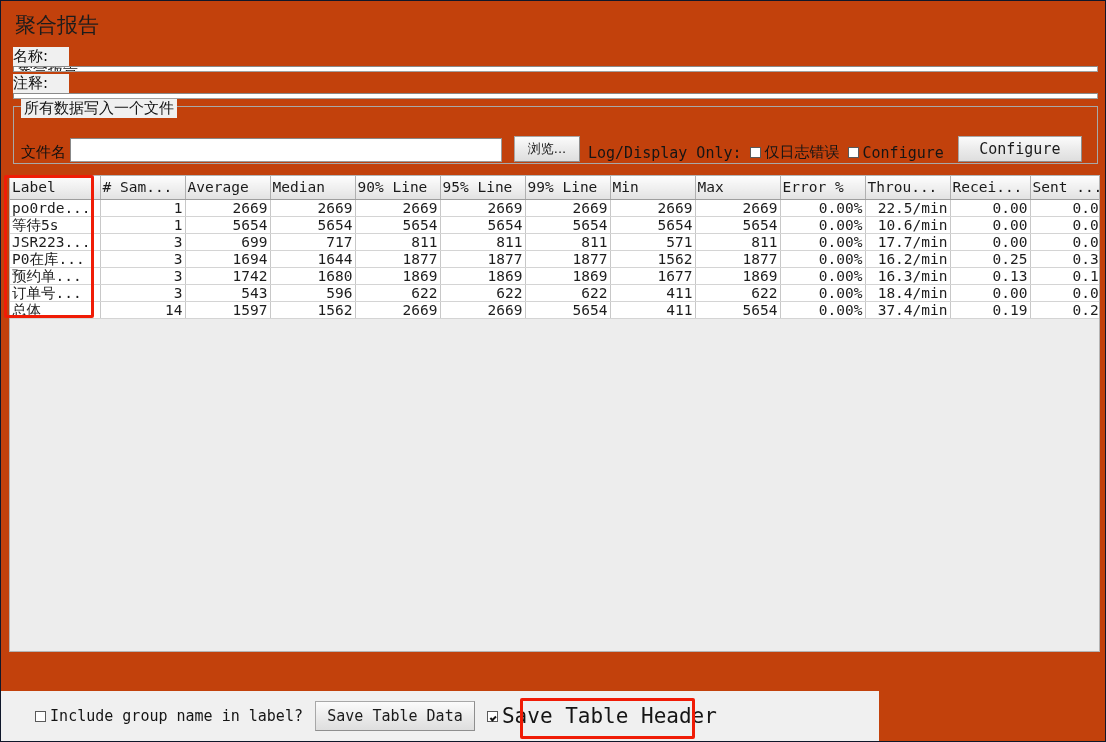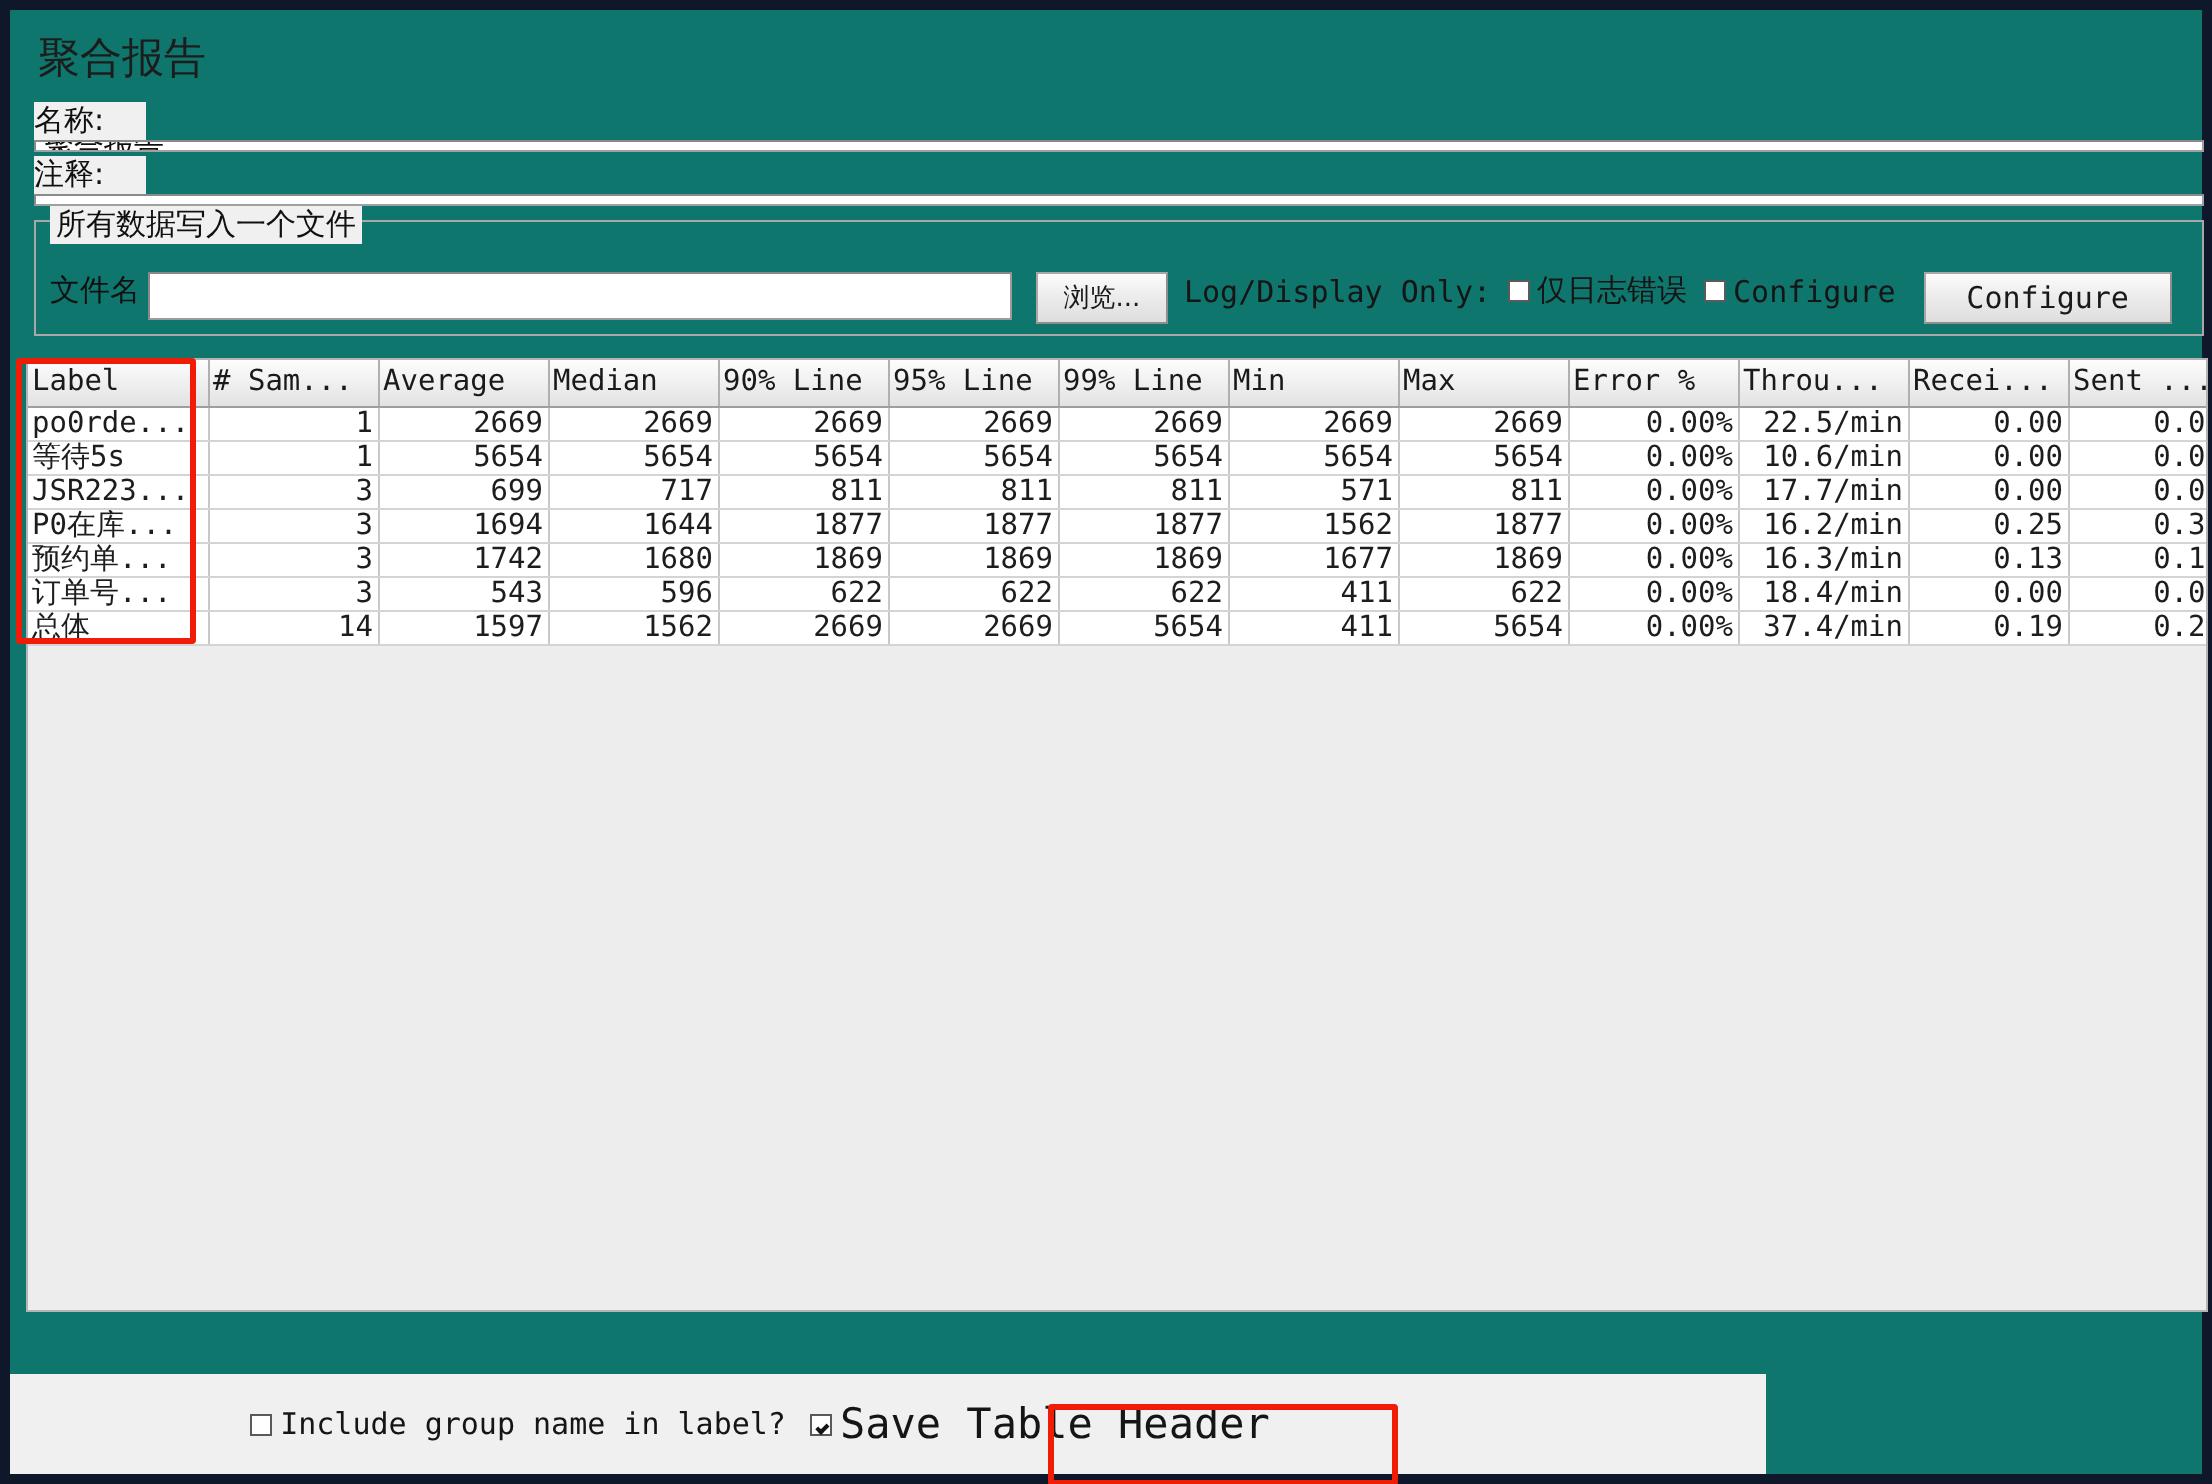--- a/index.html
+++ b/index.html
@@ -13,23 +13,23 @@
     overflow: hidden;
     font-family: "Liberation Sans", sans-serif;
     -webkit-font-smoothing: none;
   }
 
   .app-window {
     position: absolute;
     left: 0; top: 0;
     width: 1106px;
     height: 742px;
-    background: #0f766e;
-    box-sizing: border-box;
-    border: 5px solid #0f172a;
+    background: #c2410c;
+    box-sizing: border-box;
+    border: 1px solid #0f172a;
     padding-left: 18px;
   }
 
   
   .panel-title {
     position: absolute;
     left: 14px;
     top: 10px;
     font-size: 21px;
     color: #1c1c1c;
@@ -97,21 +97,21 @@
     font-size: 15px;
     font-family: Liberation Sans, sans-serif;
     color: #101010;
     white-space: nowrap;
   }
   .filerow {
     position: absolute;
     left: 20px;
     top: 131px;
     display: flex;
-    align-items: flex-start;
+    align-items: flex-end;
     height: 30px;
   }
   .filename-label {
     font-size: 15px;
     font-family: "DejaVu Sans", sans-serif;
     color: #101010;
     margin-right: 4px;
     white-space: nowrap;
   }
   .filename-input {
@@ -487,20 +487,21 @@
       </tbody>
     </table>
   </div>
 
   <div class="bottom-bar">
     <div class="bottom-inner">
       <span class="incl-label">
         <span class="cb"></span>
         <span>Include group name in label?</span>
       </span>
+      <div class="btn savedata">Save Table Data</div>
       <span class="save-hdr">
         <span class="cb checked"></span>
         <span>Save Table Header</span>
       </span>
     </div>
   </div>
 
 
   <div class="annot" id="annot-label-col"></div>
   <div class="annot" id="annot-save-btn"></div>

